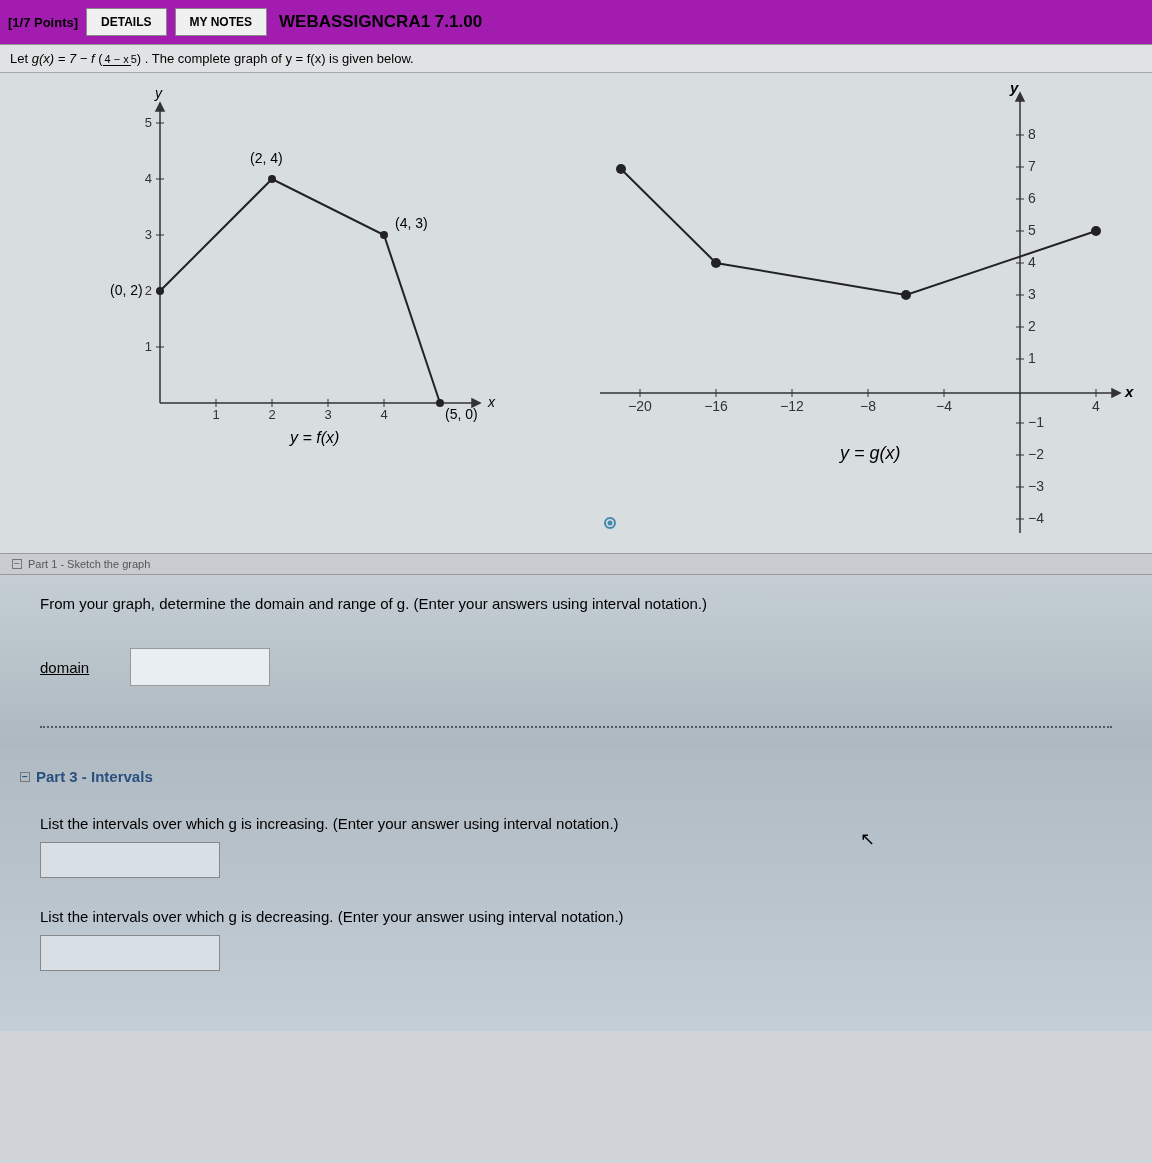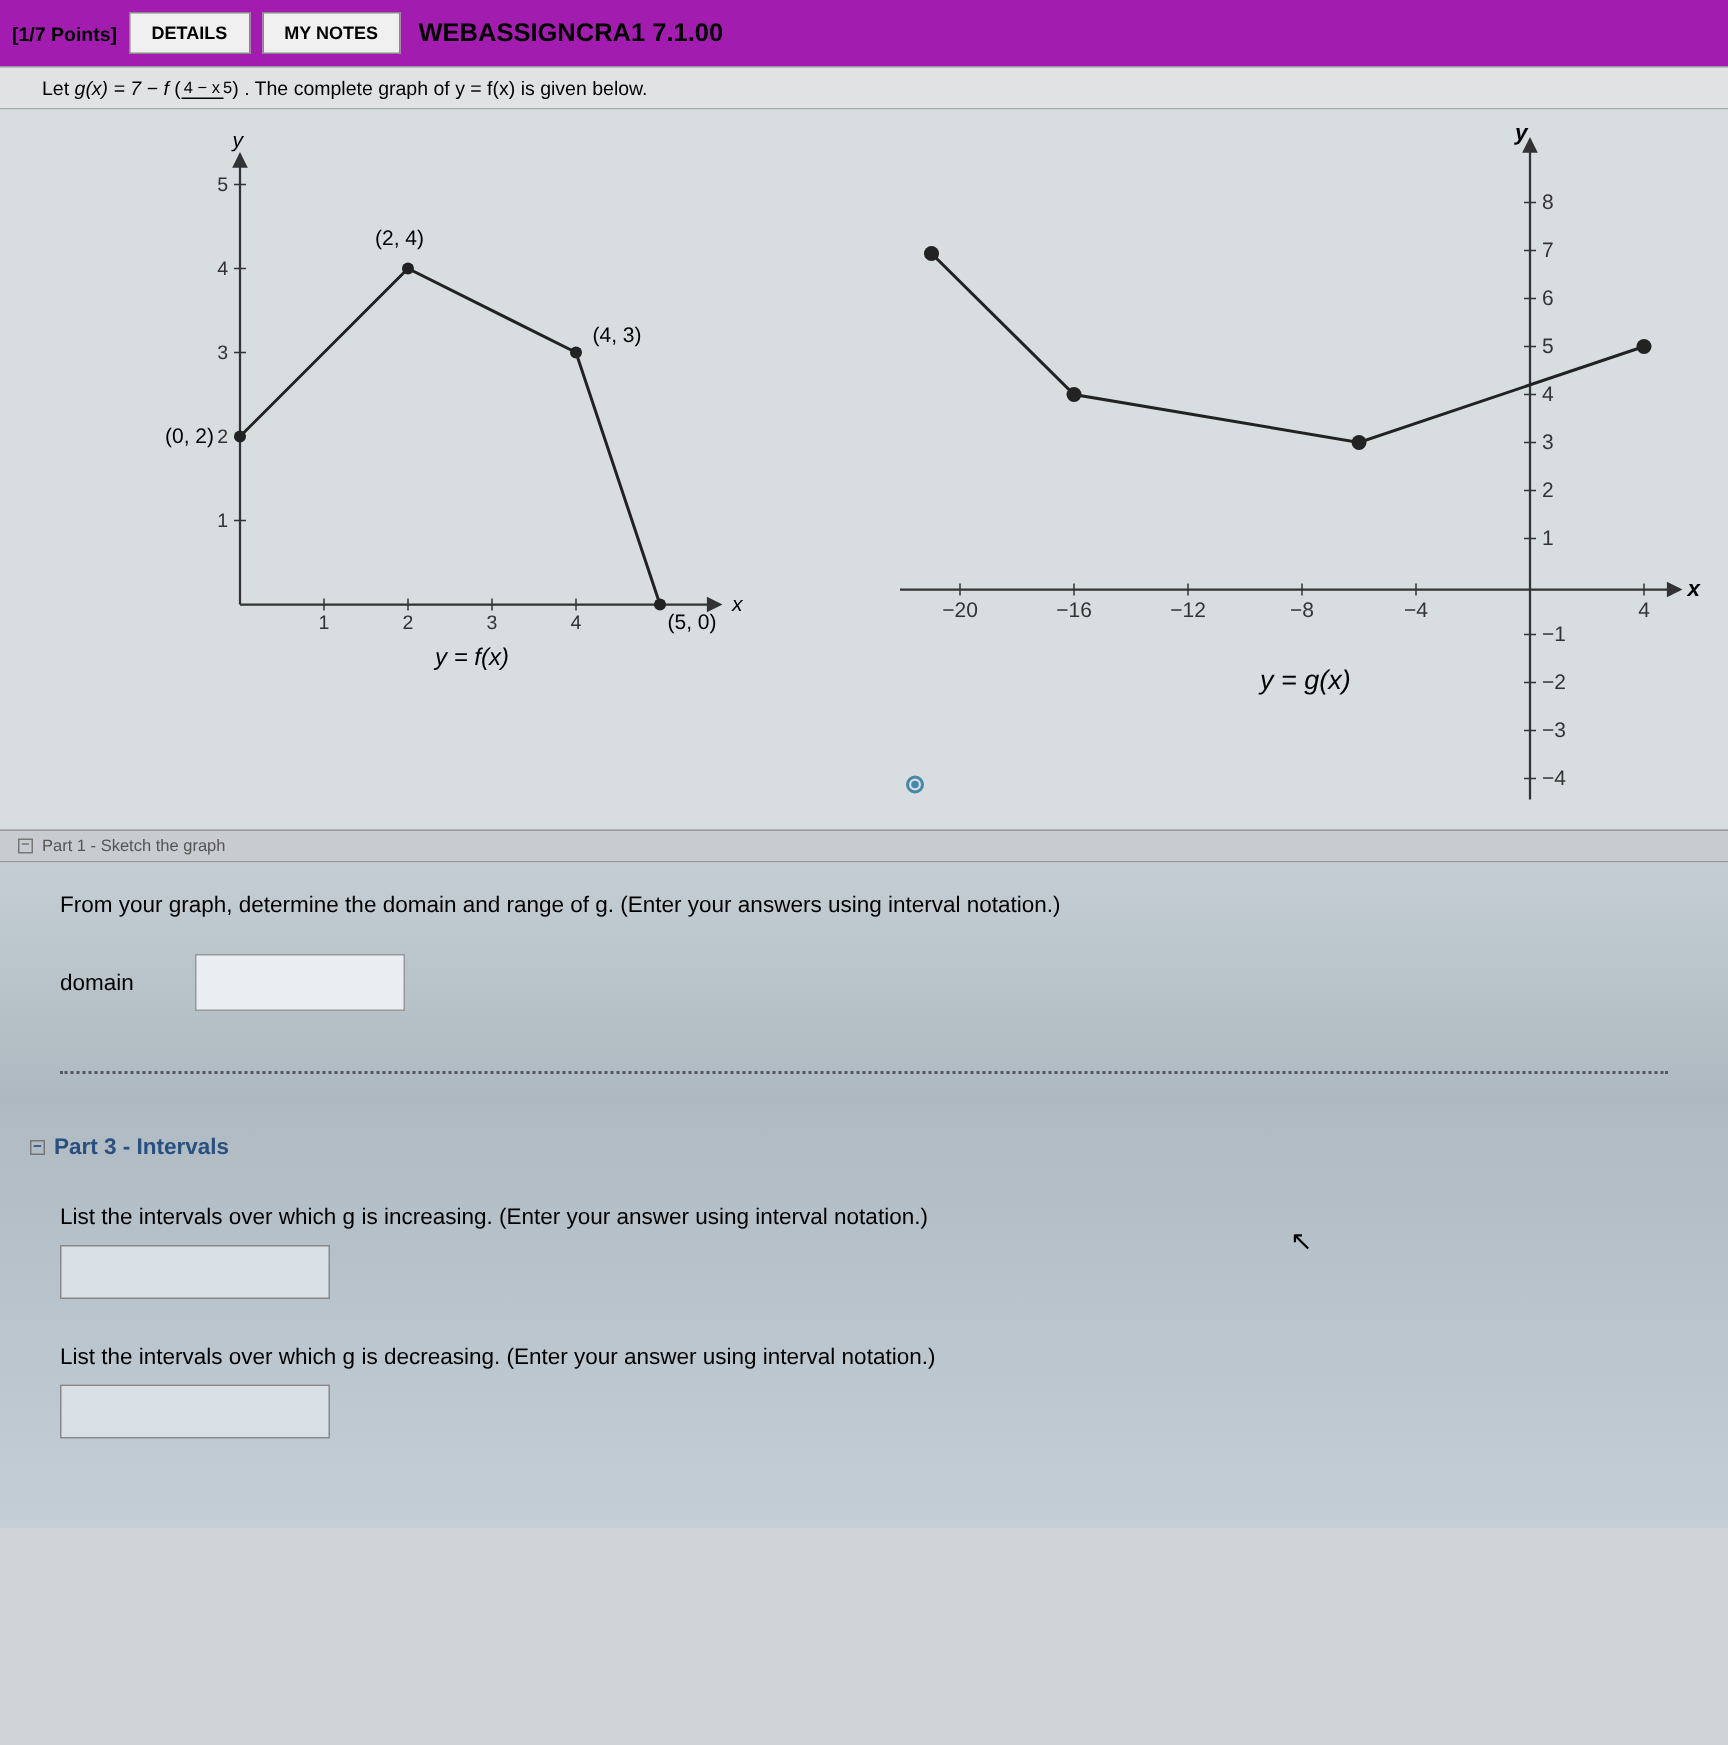--- a/index.html
+++ b/index.html
@@ -1,32 +1,32 @@
 <!DOCTYPE html>
 <html><head>
 <meta charset="utf-8">
 <style>
 * { box-sizing: border-box; margin: 0; padding: 0; }
 body { font-family: Arial, sans-serif; font-size: 14px; background: #d0d4d8; width: 1152px; }
 .header { display: flex; align-items: center; gap: 8px; padding: 8px; background: #a21caf; border-bottom: 1px solid #999; }
 .points { font-weight: bold; font-size: 13px; }
 .btn { padding: 6px 14px; border: 1px solid #888; background: #f0f0f0; font-size: 12px; font-weight: bold; cursor: pointer; }
 .assign { font-size: 17px; font-weight: bold; padding-left: 4px; }
-.problem-bar { padding: 6px 28px; background: #e0e2e4; border-bottom: 1px solid #aaa; font-size: 13px; }
+.problem-bar { padding: 6px 10px; background: #e0e2e4; border-bottom: 1px solid #aaa; font-size: 13px; }
 .frac { display: inline-block; vertical-align: middle; text-align: center; font-size: 11px; line-height: 1; }
 .frac .n { border-bottom: 1px solid #000; padding: 0 2px; }
 .top { display: flex; background: #d8dde0; }
 .left-graph { flex: 0 0 570px; padding: 10px 0 10px 100px; position: relative; }
 .right-graph { flex: 1; padding: 10px; position: relative; }
 svg { display: block; }
 .section-hdr { background: #c8ccd0; padding: 4px 12px; font-size: 11px; color: #555; border-top: 1px solid #999; border-bottom: 1px solid #999; display: flex; align-items: center; gap: 6px; }
 .minus-icon { display: inline-block; width: 10px; height: 10px; border: 1px solid #777; line-height: 8px; text-align: center; font-size: 10px; }
 .part2 { background: linear-gradient(#c4ced4, #aeb8c0); padding: 20px 40px; }
-.instr { font-size: 15px; margin-bottom: 24px; }
-.row { display: flex; align-items: center; gap: 20px; margin: 14px 0; }
+.instr { font-size: 15px; margin-bottom: 36px; }
+.row { display: flex; align-items: center; gap: 20px; margin: 14px 0; text-decoration: underline; }
 .lbl { width: 70px; font-size: 15px; }
 .inp { width: 140px; height: 38px; border: 1px solid #999; background: #e8eef2; }
 .dots { border-top: 2px dotted #556; margin-top: 40px; }
 .part3 { background: linear-gradient(#b0bac2, #c4ced6); padding: 10px 40px 60px; }
 .p3-hdr { font-size: 15px; font-weight: bold; color: #2a5080; margin: 10px 0 20px -20px; display:flex; align-items:center; gap:6px;}
 .q { font-size: 15px; margin: 30px 0 10px; }
 .inp2 { width: 180px; height: 36px; border: 1px solid #888; background: #d8e0e6; }
 .cursor { position: absolute; font-size: 18px; }
 </style>
 </head>

